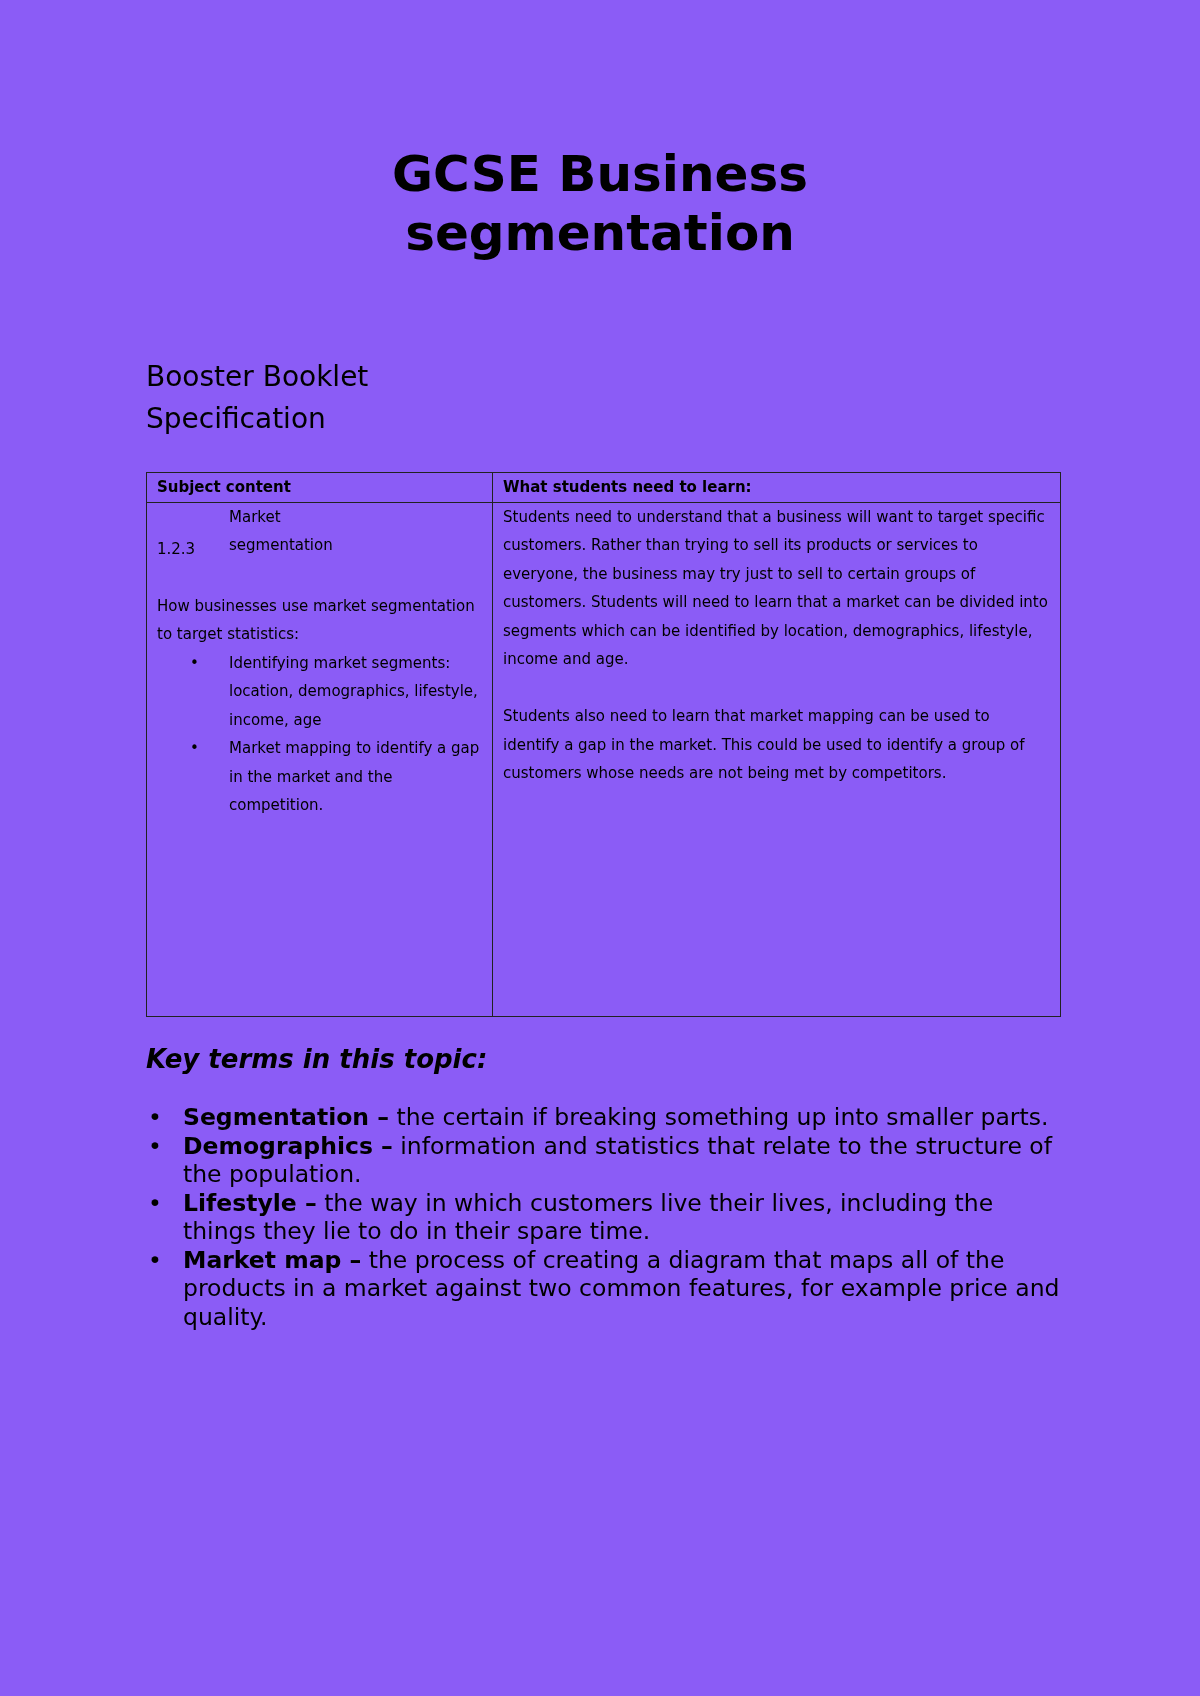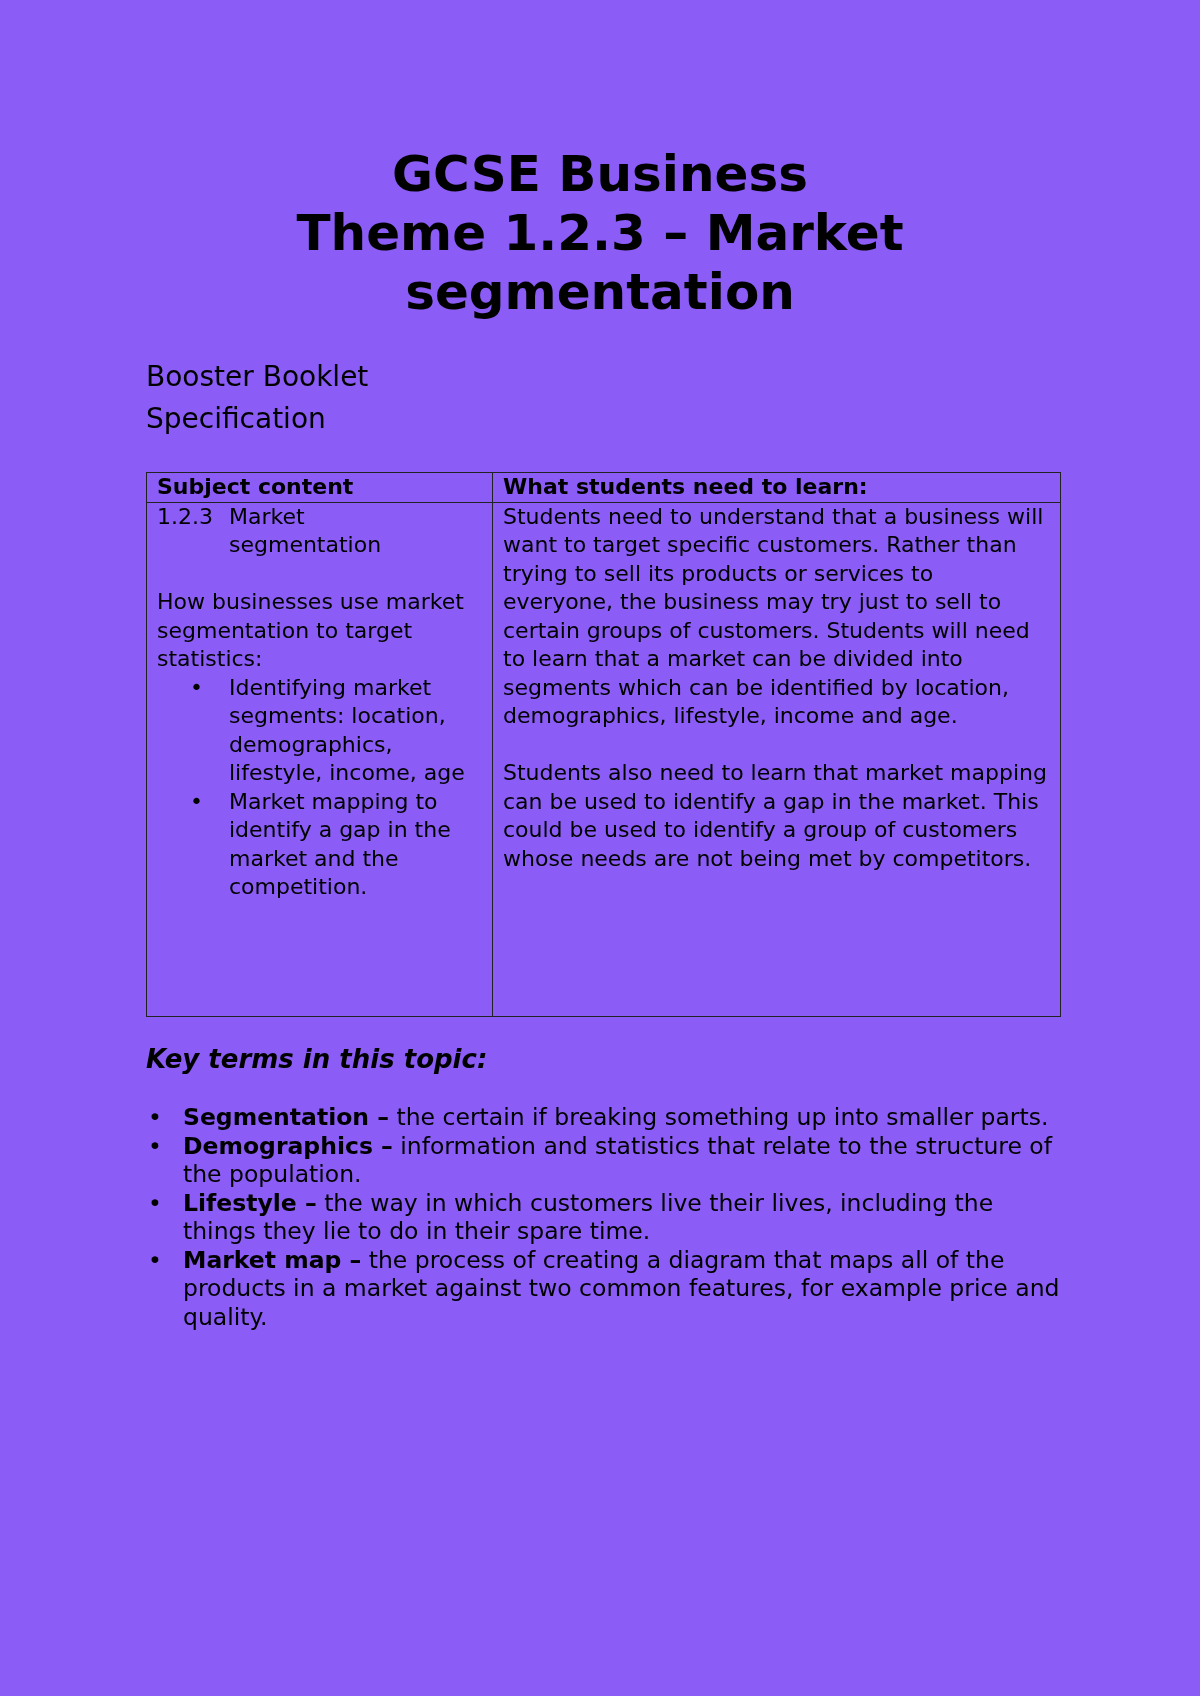--- a/index.html
+++ b/index.html
@@ -1,44 +1,43 @@
 <!DOCTYPE html>
 <html><head>
 <meta charset="utf-8">
 <style>
   html, body { margin: 0; padding: 0; background: #ffffff; }
   body { width: 1200px; height: 1696px; position: relative; font-family: "DejaVu Sans", sans-serif; color: #000; overflow: hidden; }
   .page { position: absolute; left: 0; top: 0; width: 1200px; height: 1696px; background: #8b5cf6; padding-left: 40px; }
   .title { position: absolute; left: 0; top: 145px; width: 1200px; text-align: center; font-weight: bold; font-size: 50px; line-height: 59px; }
   .title div { white-space: nowrap; }
   .subtitle { position: absolute; left: 146px; top: 356px; font-size: 28px; line-height: 42px; }
-  .spec-table { position: absolute; left: 146px; top: 472px; width: 915px; height: 545px; border-collapse: collapse; font-size: 22px; line-height: 28.5px; }
+  .spec-table { position: absolute; left: 146px; top: 472px; width: 915px; height: 545px; border-collapse: collapse; font-size: 15px; line-height: 28.5px; }
   .spec-table th, .spec-table td { border: 1.5px solid #222; vertical-align: top; text-align: left; padding: 0 10px; }
   .spec-table th { font-weight: bold; height: 28px; padding-top: 0; }
   .col1 { width: 325px; }
   .code-row { display: flex; }
-  .code-num { width: 72px; flex: none; }
+  .code-num { width: 72px; flex: none; margin-top: 32px; }
   .gap { height: 28.5px; }
   .bullets { list-style: none; margin: 0; padding: 0; }
   .bullets li { position: relative; padding-left: 72px; }
   .bullets li .dot { position: absolute; left: 33px; top: 0; }
   .key-heading { position: absolute; left: 146px; top: 1043px; font-weight: bold; font-size: 26px; line-height: 32px; font-style: italic; }
   .key-list { position: absolute; left: 146px; top: 1103px; width: 920px; list-style: none; margin: 0; padding: 0; font-size: 23.5px; line-height: 28.5px; }
   .key-list li { position: relative; padding-left: 37px; }
   .key-list li .dot { position: absolute; left: 2px; top: 0; }
   .term { font-weight: bold; }
 </style>
 </head>
 <body>
 
 <div class="page">
 
   <div class="title">
     <div>GCSE Business</div>
-    <div>Theme 1.2.3 – Market</div>
     <div>segmentation</div>
   </div>
 
   <div class="subtitle">
     <div>Booster Booklet</div>
     <div>Specification</div>
   </div>
 
   <table class="spec-table">
     <thead>

